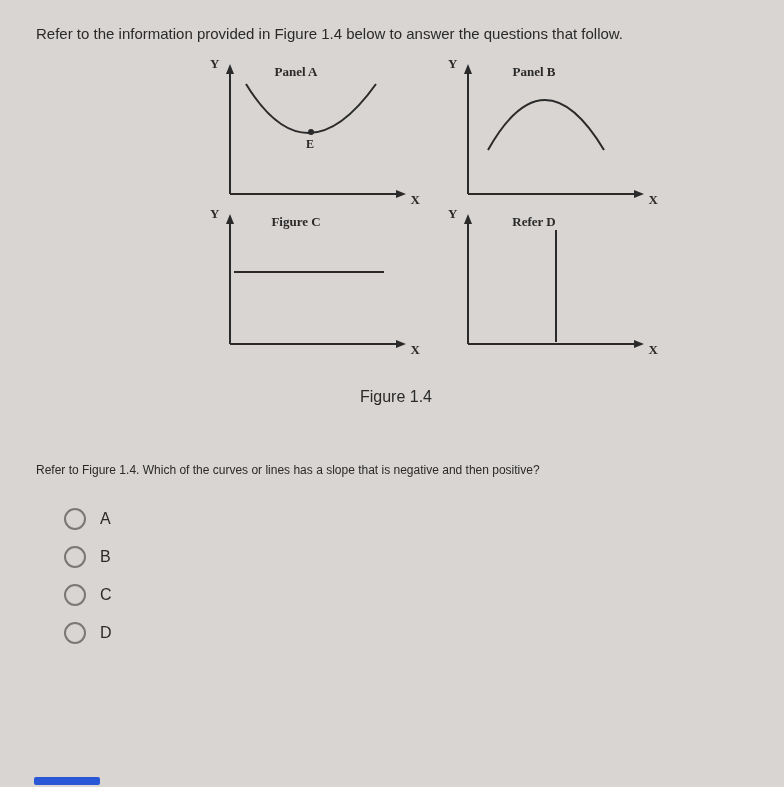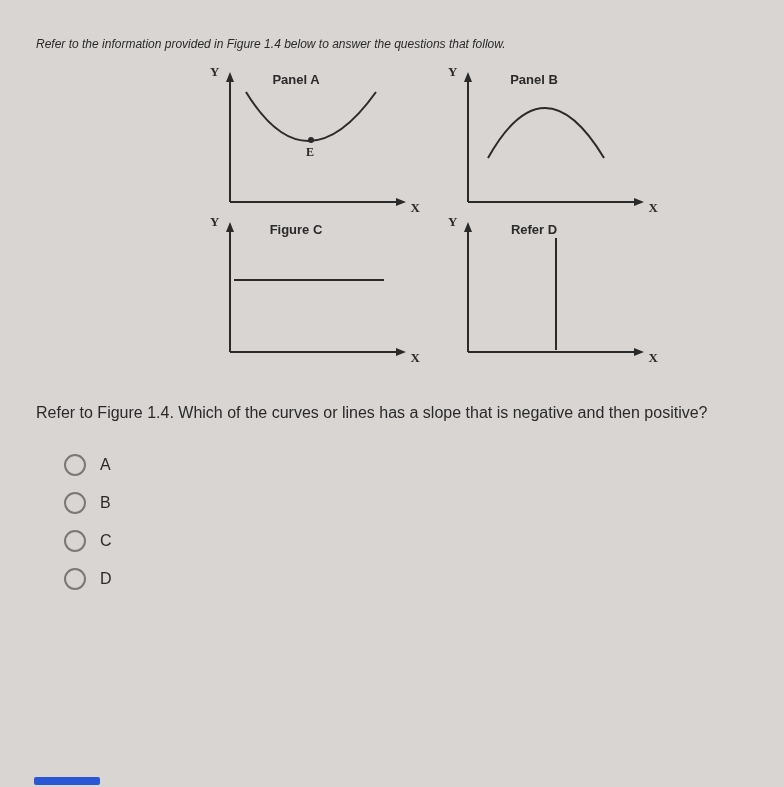--- a/index.html
+++ b/index.html
@@ -5,46 +5,44 @@
     * { box-sizing: border-box; margin: 0; padding: 0; }
     body {
       width: 784px;
       height: 787px;
       background: #d8d5d3;
       font-family: Arial, sans-serif;
       padding: 24px 36px;
       color: #2a2a2a;
     }
     .intro {
-      font-style: italic;
-      font-size: 12px;
+      font-size: 15px;
       line-height: 1.35;
       margin-bottom: 18px;
-      margin-top: 12px;
     }
     .figure-area {
       width: 490px;
       margin-left: 170px;
       position: relative;
     }
     .panels-row { display: flex; }
     .panel {
       position: relative;
       width: 210px;
       height: 150px;
       margin-right: 28px;
     }
     .panel-title {
       position: absolute;
       top: 2px;
       left: 0; right: 30px;
       text-align: center;
       font-size: 13px;
       font-weight: 600;
-      font-family: Liberation Sans, sans-serif;
+      font-family: Liberation Serif, serif;
     }
     .ylabel {
       position: absolute;
       left: 4px;
       top: -6px;
       font-size: 13px;
       font-weight: 600;
       font-family: "Times New Roman", serif;
     }
     .xlabel {
@@ -62,23 +60,23 @@
       font-family: "Times New Roman", serif;
     }
     svg { display: block; }
     .fig-caption {
       text-align: center;
       font-size: 16px;
       margin-top: 26px;
       margin-left: -110px;
     }
     .question {
-      font-size: 16px;
+      font-size: 12px;
       line-height: 1.35;
-      margin-top: 32px;
+      margin-top: 56px;
     }
     .options {
       margin-top: 22px;
       margin-left: 28px;
     }
     .option {
       display: flex;
       align-items: center;
       height: 38px;
       cursor: pointer;
@@ -158,20 +156,21 @@
       <svg width="210" height="150">
         <line x1="24" y1="6" x2="24" y2="132" stroke="#2a2a2a" stroke-width="2"></line>
         <polygon points="24,2 20,12 28,12" fill="#2a2a2a"></polygon>
         <line x1="24" y1="132" x2="196" y2="132" stroke="#2a2a2a" stroke-width="2"></line>
         <polygon points="200,132 190,128 190,136" fill="#2a2a2a"></polygon>
         <line x1="112" y1="18" x2="112" y2="130" stroke="#2a2a2a" stroke-width="2"></line>
       </svg>
       <span class="xlabel" style="bottom:4px;">X</span>
     </div>
   </div>
+  <div class="fig-caption">Figure 1.4</div>
 </div>
 
 <p class="question">Refer to Figure 1.4. Which of the curves or lines has a slope that is negative and then positive?</p>
 
 <div class="options">
   <div class="option">
     <span class="radio"></span>
     <span class="opt-label">A</span>
   </div>
   <div class="option">

